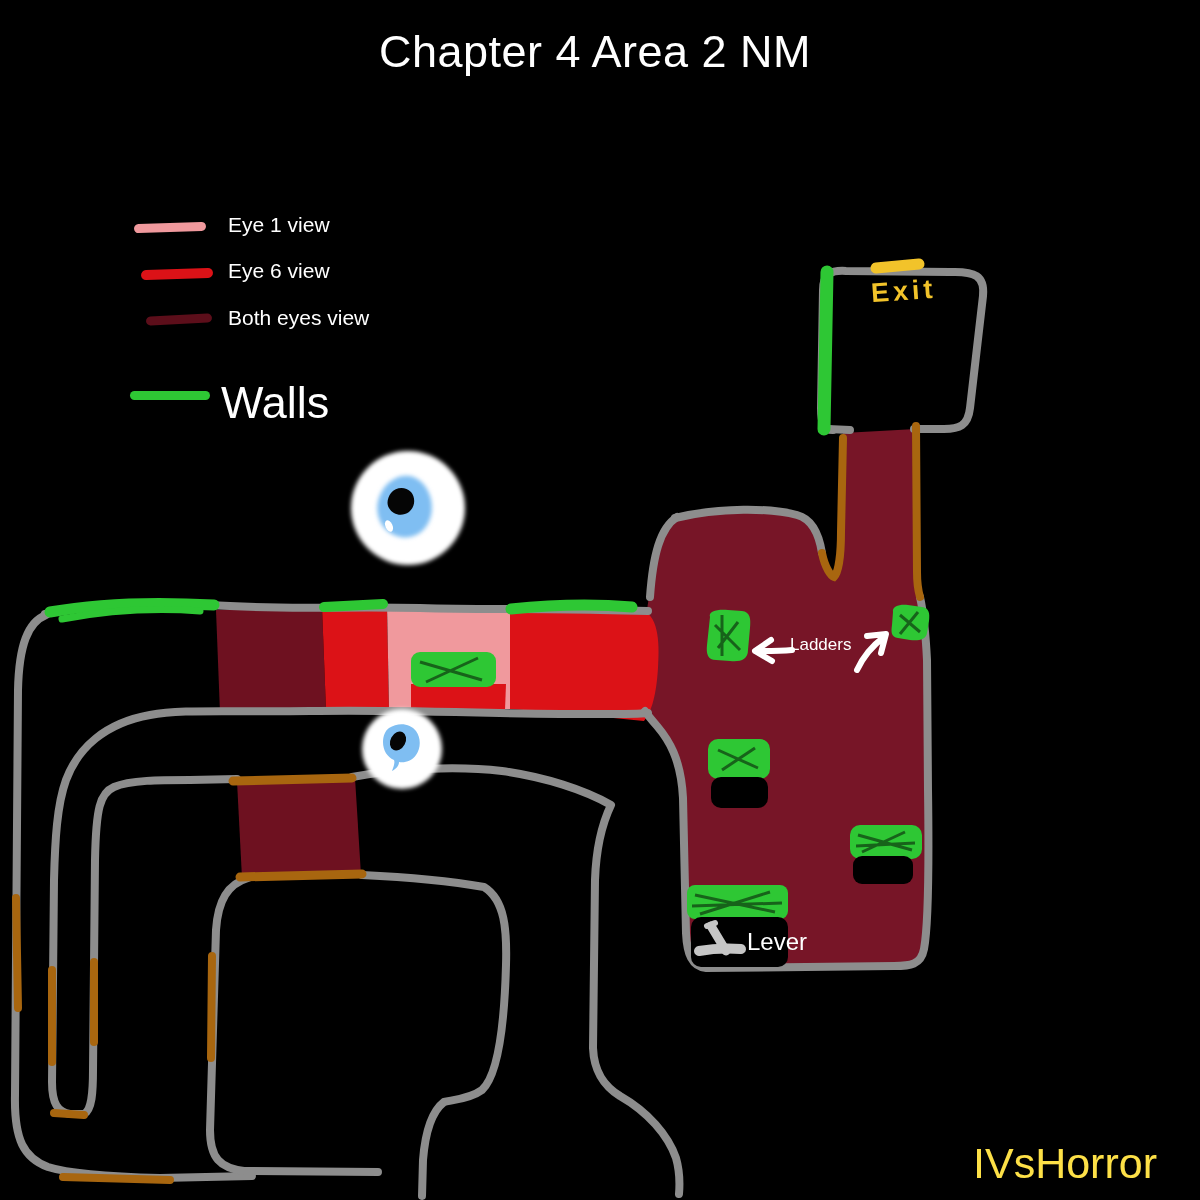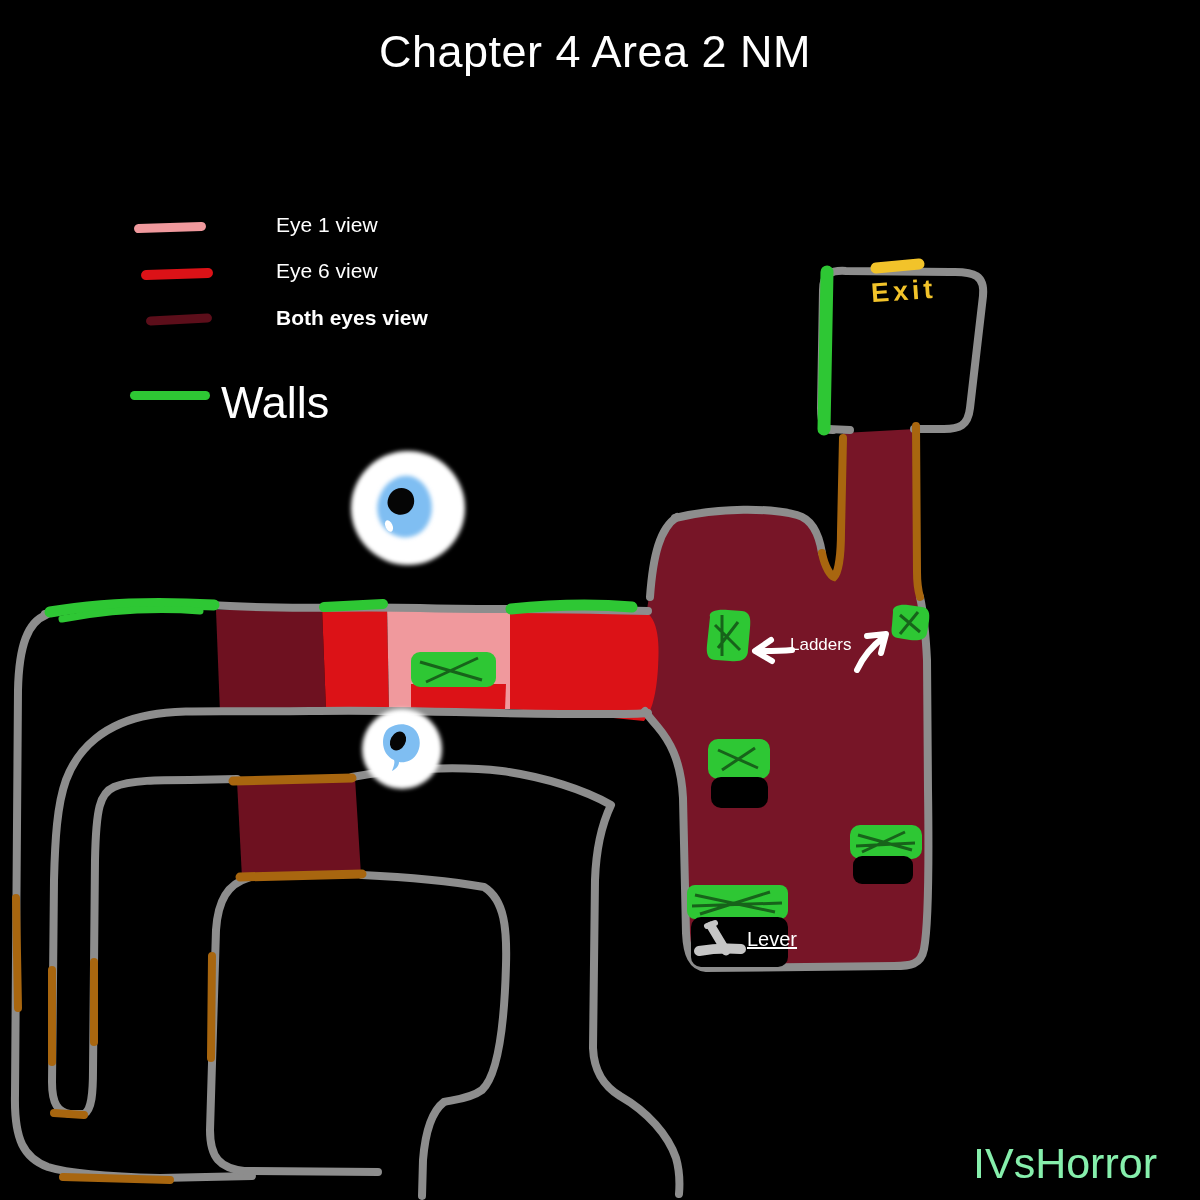--- a/index.html
+++ b/index.html
@@ -1,36 +1,36 @@
 <!DOCTYPE html>
 <html><head>
 <meta charset="utf-8">
 <style>
   html,body{margin:0;padding:0;background:#000;}
   #stage{position:relative;width:1200px;height:1200px;background:#000;overflow:hidden;
          font-family:"Liberation Sans", sans-serif;}
   #map-svg{position:absolute;left:0;top:0;width:1200px;height:1200px;}
   .txt{position:absolute;color:#fff;}
   #page-title{left:0;top:26px;width:1190px;text-align:center;font-size:45px;letter-spacing:.5px;}
-  .legend-label{font-size:21px;margin-left:48px;}
+  .legend-label{font-size:21px;}
   #legend-eye1-label{left:228px;top:213px;}
   #legend-eye2-label{left:228px;top:259px;}
-  #legend-both-label{left:228px;top:306px;font-weight:bold;}
+  #legend-both-label{left:228px;top:306px;}
   #legend-walls-label{left:221px;top:377px;font-size:45px;text-align:right;}
   .legend-line{position:absolute;border-radius:6px;}
   #legend-eye1-line{left:134px;top:223px;width:72px;height:9px;background:#f0999d;transform:rotate(-2deg);}
   #legend-eye2-line{left:141px;top:269px;width:72px;height:10px;background:#dc1217;transform:rotate(-2deg);}
   #legend-both-line{left:146px;top:315px;width:66px;height:9px;background:#5c0e1a;transform:rotate(-3deg);}
   #legend-walls-line{left:130px;top:391px;width:80px;height:9px;background:#2ec734;}
   #eye-note{left:755px;top:126px;width:440px;font-size:24.5px;line-height:30.5px;white-space:pre-line;}
   #ladders-label{left:790px;top:635px;font-size:17px;}
-  #lever-label{left:747px;top:928px;font-size:20px;text-decoration:underline;}
+  #lever-label{left:747px;top:928px;font-size:24px;}
   #exit-label{left:871px;top:276px;font-size:27px;font-weight:bold;color:#f2c32a;
               transform:rotate(-4deg);letter-spacing:4px;}
-  #watermark{left:973px;top:1139px;font-size:43px;color:#86efac;}
+  #watermark{left:973px;top:1139px;font-size:43px;color:#fde047;}
 </style>
 </head>
 <body>
 
 <div id="stage">
 
   <svg id="map-svg" viewBox="0 0 1200 1200">
     <defs>
       <filter id="soft" x="-20%" y="-20%" width="140%" height="140%">
         <feGaussianBlur stdDeviation="2"></feGaussianBlur>

